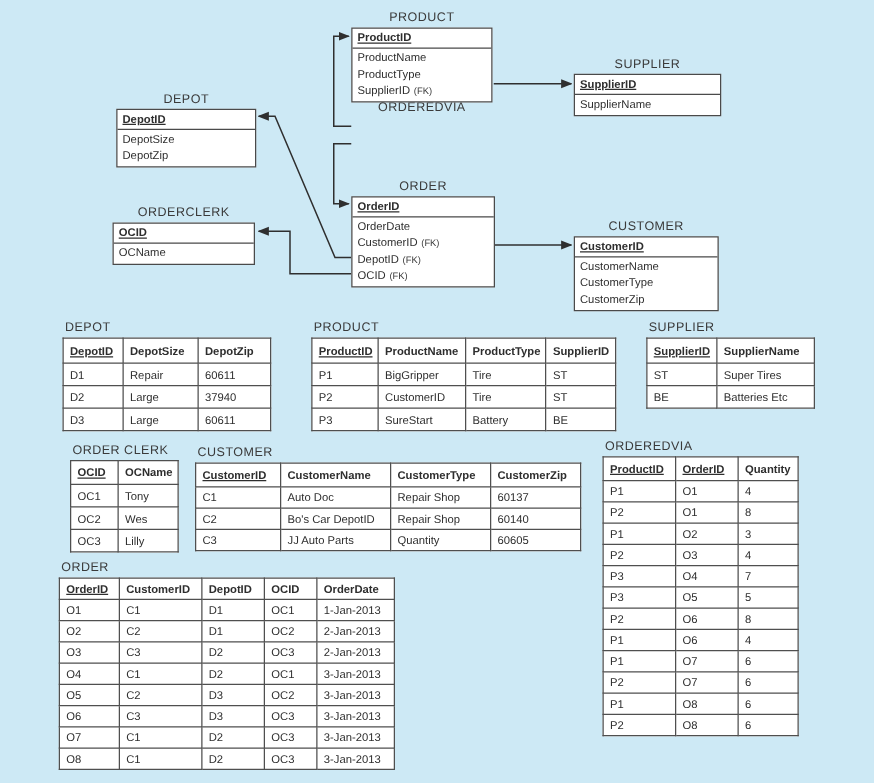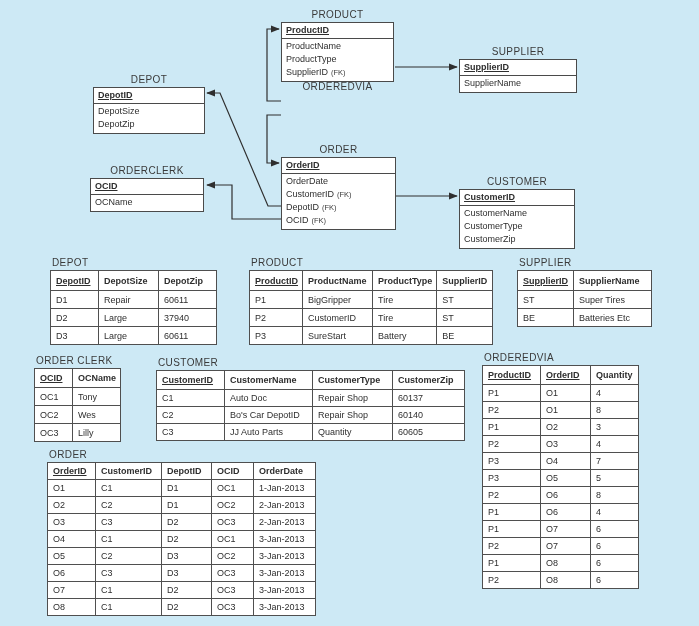--- a/index.html
+++ b/index.html
@@ -228,21 +228,21 @@
               <td>ST</td>
               <td>Super Tires</td>
             </tr>
             <tr style="height: 18px;">
               <td>BE</td>
               <td>Batteries Etc</td>
             </tr>
           </tbody>
         </table>
       </div>
-      <div class="dtable" style="left: 34px; top: 355px;">
+      <div class="dtable" style="left: 56px; top: 355px;">
         <div class="dtable-title">ORDER CLERK</div>
         <table>
           <colgroup>
             <col style="width: 38px;">
             <col style="width: 48px;">
           </colgroup>
           <thead>
             <tr style="height: 19px;">
               <th><span class="u">OCID</span></th>
               <th><span>OCName</span></th>

